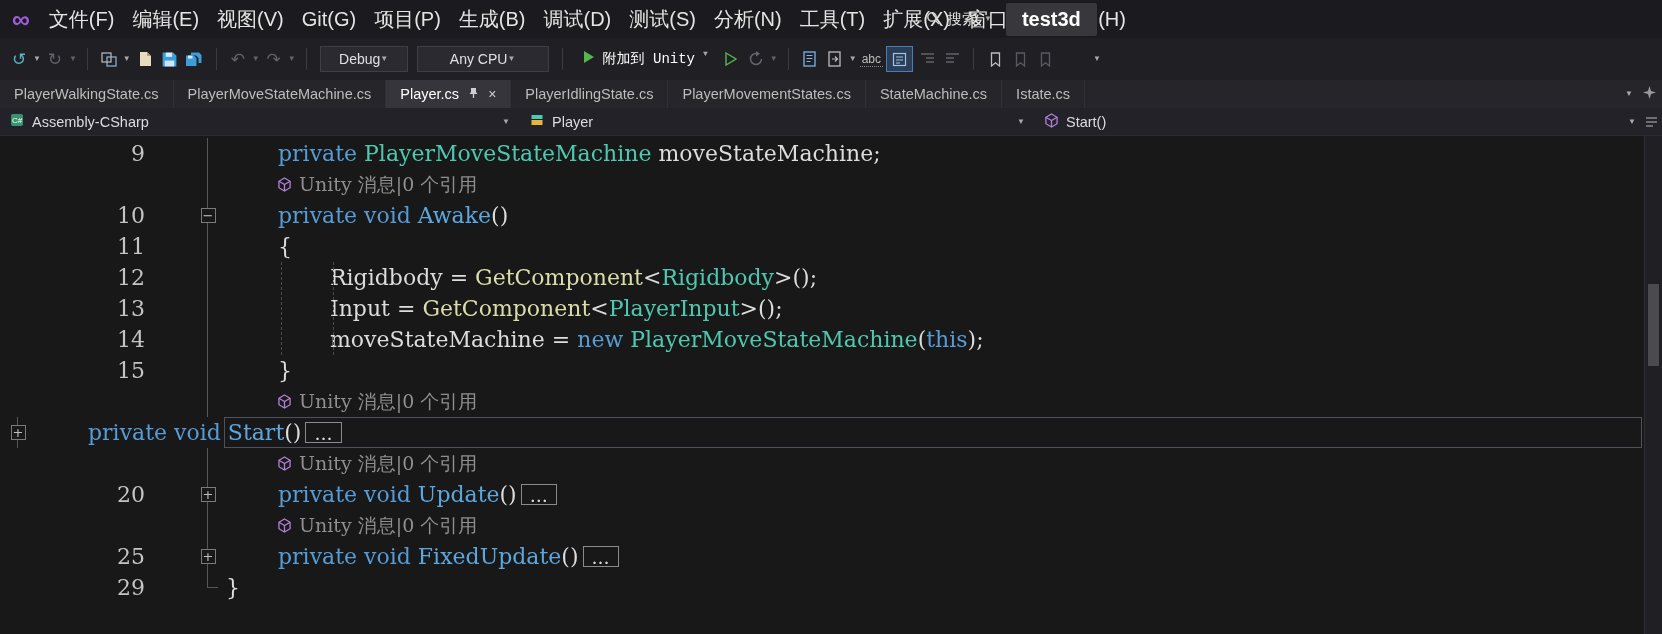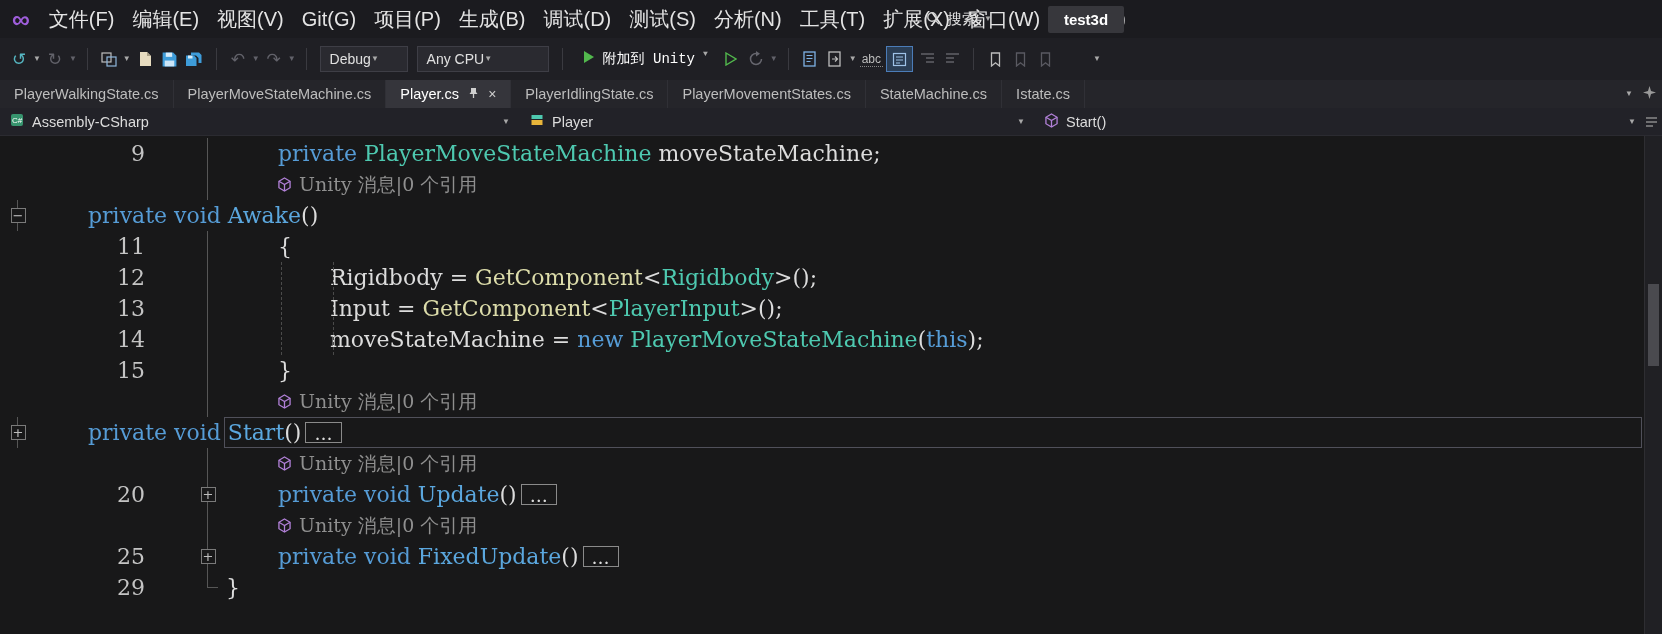--- a/index.html
+++ b/index.html
@@ -7,29 +7,29 @@
     font-family:"Liberation Sans","DejaVu Sans",sans-serif; user-select:none; }
 
   
   .menubar{height:38px;background:#1B1B1F;display:flex;align-items:center;padding-left:10px;position:relative;}
   .vs-logo{color:#9F5EDB;font-size:25px;font-weight:bold;margin:0 10px 0 2px;line-height:38px;}
   .menu-items{display:flex;align-items:center;}
   .menu-item{color:#E4E4E4;font-size:20px;padding:0 9px;line-height:38px;cursor:default;}
   .menubar-right{position:absolute;left:926px;top:0;height:38px;display:flex;align-items:center;gap:14px;}
   .search-box{display:flex;align-items:center;gap:7px;color:#E0E0E0;font-size:15px;}
   .caret{font-size:8px;color:#A8A8A8;line-height:1;}
-  .solution-chip{background:#37373C;color:#FFFFFF;font-weight:bold;font-size:15px;padding:5px 16px;border-radius:2px;margin-left:42px;}
+  .solution-chip{background:#37373C;color:#FFFFFF;font-weight:bold;font-size:20px;padding:5px 16px;border-radius:2px;}
 
   
   .toolbar{height:42px;background:#1F1F24;display:flex;align-items:center;padding:0 8px;gap:3px;}
   .tb-icon{min-width:22px;text-align:center;font-size:17px;color:#C8C8C8;display:flex;align-items:center;justify-content:center;}
   .tb-icon.teal{color:#56B6C2;}
   .tb-icon.dim, .dim{color:#62626A;}
   .tb-sep{width:1px;height:22px;background:#3A3A40;margin:0 7px;flex:none;}
-  .combo{height:26px;background:#2A2A30;border:1px solid #3E3E46;display:flex;align-items:center;justify-content:flex-start;padding:0 9px;color:#E0E0E0;font-size:14px;margin:0 3px;}
+  .combo{height:26px;background:#2A2A30;border:1px solid #3E3E46;display:flex;align-items:center;justify-content:center;padding:0 9px;color:#E0E0E0;font-size:14px;margin:0 3px;}
   .combo.w1{width:88px;} .combo.w2{width:132px;}
   .attach-btn{display:flex;align-items:flex-start;gap:8px;color:#FFFFFF;font-size:14px;padding:0 9px;font-family:Liberation Mono, monospace;}
   .tb-boxed{border:1px solid #4B7CB8;background:#2B3E55;height:26px;display:flex;align-items:center;padding:0 5px;gap:4px;}
   .abc{font-size:12px;color:#BDBDBD;border-bottom:1px dotted #888;padding:0 2px;}
   .overflow{margin-left:34px;}
 
   
   .tabbar{height:28px;background:#25252A;display:flex;align-items:stretch;position:relative;}
   .tab{display:flex;align-items:center;padding:0 14px;font-size:14.5px;color:#BDBDBD;border-right:1px solid #303036;cursor:default;white-space:nowrap;}
   .tab.active{background:#35353B;color:#FFFFFF;gap:9px;}
@@ -320,20 +320,21 @@
       </div>
       <div class="ed-row">
         <div class="gutter"></div>
         <div class="fold-margin fm-line"></div>
         <div class="code-cell codelens" style="padding-left: 52px;"><span><svg width="13" height="15" viewBox="0 0 14 16">
               <path d="M7 1 L13 4.5 V11.5 L7 15 L1 11.5 V4.5 Z" fill="none" stroke="#B180D7" stroke-width="1.4"></path>
               <path d="M1 4.5 L7 8 L13 4.5 M7 8 V15" fill="none" stroke="#B180D7" stroke-width="1.4"></path>
             </svg></span><span>Unity 消息|0 个引用</span></div>
       </div>
       <div class="ed-row">
+        <div class="gutter">10</div>
         <div class="fold-margin fm-minus">
           <span class="fold-box">−</span>
         </div>
         <div class="code-cell" style="padding-left: 52px;"><span class="tk-kw">private </span><span class="tk-kw">void </span><span class="tk-md">Awake</span><span class="tk-pl">()</span></div>
       </div>
       <div class="ed-row">
         <div class="gutter">11</div>
         <div class="fold-margin fm-line"></div>
         <div class="code-cell" style="padding-left: 52px;"><span class="tk-pl">{</span></div>
       </div>

